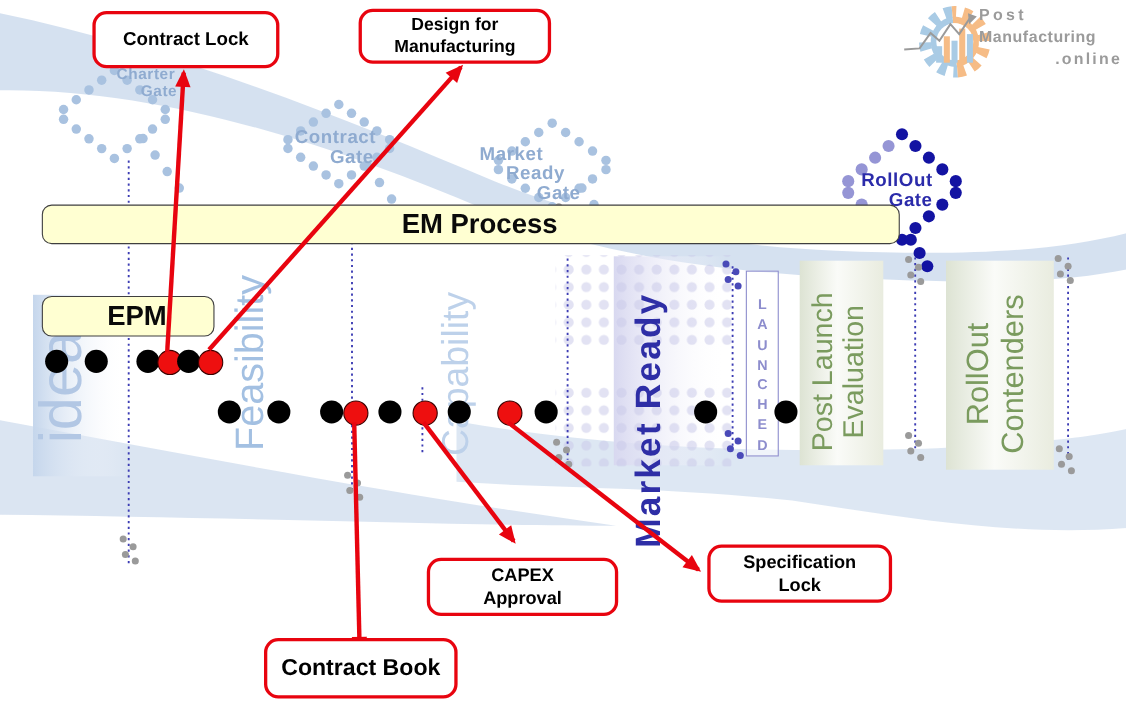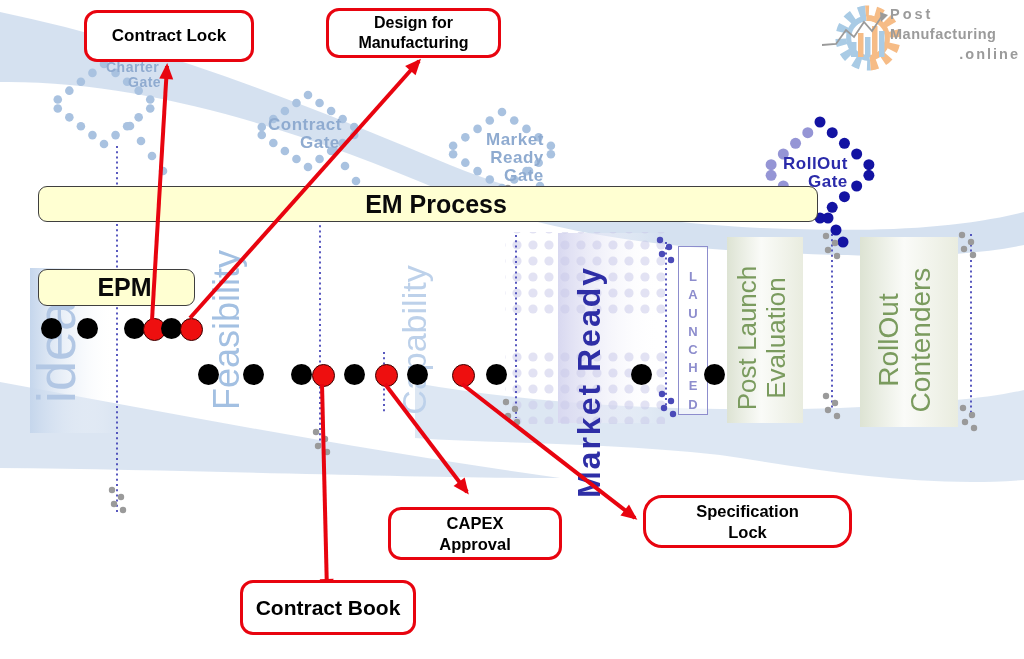--- a/index.html
+++ b/index.html
@@ -16,21 +16,21 @@
   #ph-rc{left:811px;top:307px;width:190px;height:66px;font-size:28px;color:#7a9b5e;line-height:1.15;}
   .launched-box{position:absolute;left:678px;top:246px;width:30px;height:169px;box-sizing:border-box;
     border:1.5px solid #8d8dcd;background:rgba(255,255,255,.55);color:#8d8dcd;font-weight:bold;
     font-size:13px;text-align:center;line-height:1.4;padding-top:3px;white-space:pre-line;}
   
   .gate-label{position:absolute;font-weight:bold;color:#8fabd0;line-height:1.05;letter-spacing:.5px;}
   #gate-charter{left:74px;top:60px;font-size:14px;margin-left:32px;}
   #gate-charter .l2{margin-left:22px;}
   #gate-contract{left:268px;top:116px;font-size:17px;}
   #gate-contract .l2{margin-left:32px;}
-  #gate-mr{left:452px;top:131px;font-size:17px;text-align:right;}
+  #gate-mr{left:436px;top:131px;font-size:17px;}
   #gate-mr .l2{margin-left:24px;}
   #gate-mr .l3{margin-left:52px;}
   #gate-rollout{left:783px;top:155px;font-size:17px;color:#2b2baa;}
   #gate-rollout .l2{margin-left:25px;}
   
   .bar{position:absolute;box-sizing:border-box;background:#ffffd2;border:1.6px solid #3f3f3f;
        border-radius:9px;display:flex;align-items:center;justify-content:center;
        font-weight:bold;font-size:25px;color:#0a0a0a;padding-left:16px;}
   #bar-em{left:38px;top:186px;width:780px;height:36px;}
   #bar-epm{left:38px;top:269px;width:157px;height:37px;}
@@ -39,21 +39,21 @@
   
   .dot{position:absolute;width:21px;height:21px;border-radius:50%;background:#000;}
   .dot.key{background:#ee0f0f;border:1.5px solid #3a0000;box-sizing:content-box;}
   
   .callout{position:absolute;box-sizing:border-box;background:#fff;border:3.5px solid #e8040f;
     border-radius:13px;display:flex;flex-direction:column;align-items:center;justify-content:center;
     font-weight:bold;font-size:16.5px;color:#000;line-height:1.22;text-align:center;}
   #co-concept{left:84px;top:10px;width:170px;height:52px;font-size:17px;}
   #co-dfm{left:326px;top:8px;width:175px;height:50px;font-size:16px;}
   #co-capex{left:388px;top:507px;width:174px;height:53px;}
-  #co-spec{left:643px;top:495px;width:209px;height:53px;border-radius:19px;}
+  #co-spec{left:643px;top:495px;width:168px;height:53px;}
   #co-contract{left:240px;top:580px;width:176px;height:55px;font-size:21px;}
   
   .logo{position:absolute;left:818px;top:0;width:206px;height:80px;}
   .logo-text{position:absolute;color:#9b9b9b;font-weight:bold;font-size:14.5px;letter-spacing:.5px;white-space:nowrap;}
   #logo-line1{left:72px;top:6px;letter-spacing:3px;}
   #logo-line2{left:72px;top:26px;}
   #logo-line3{right:4px;top:46px;letter-spacing:2px;}
 </style>
 </head>
 <body>

